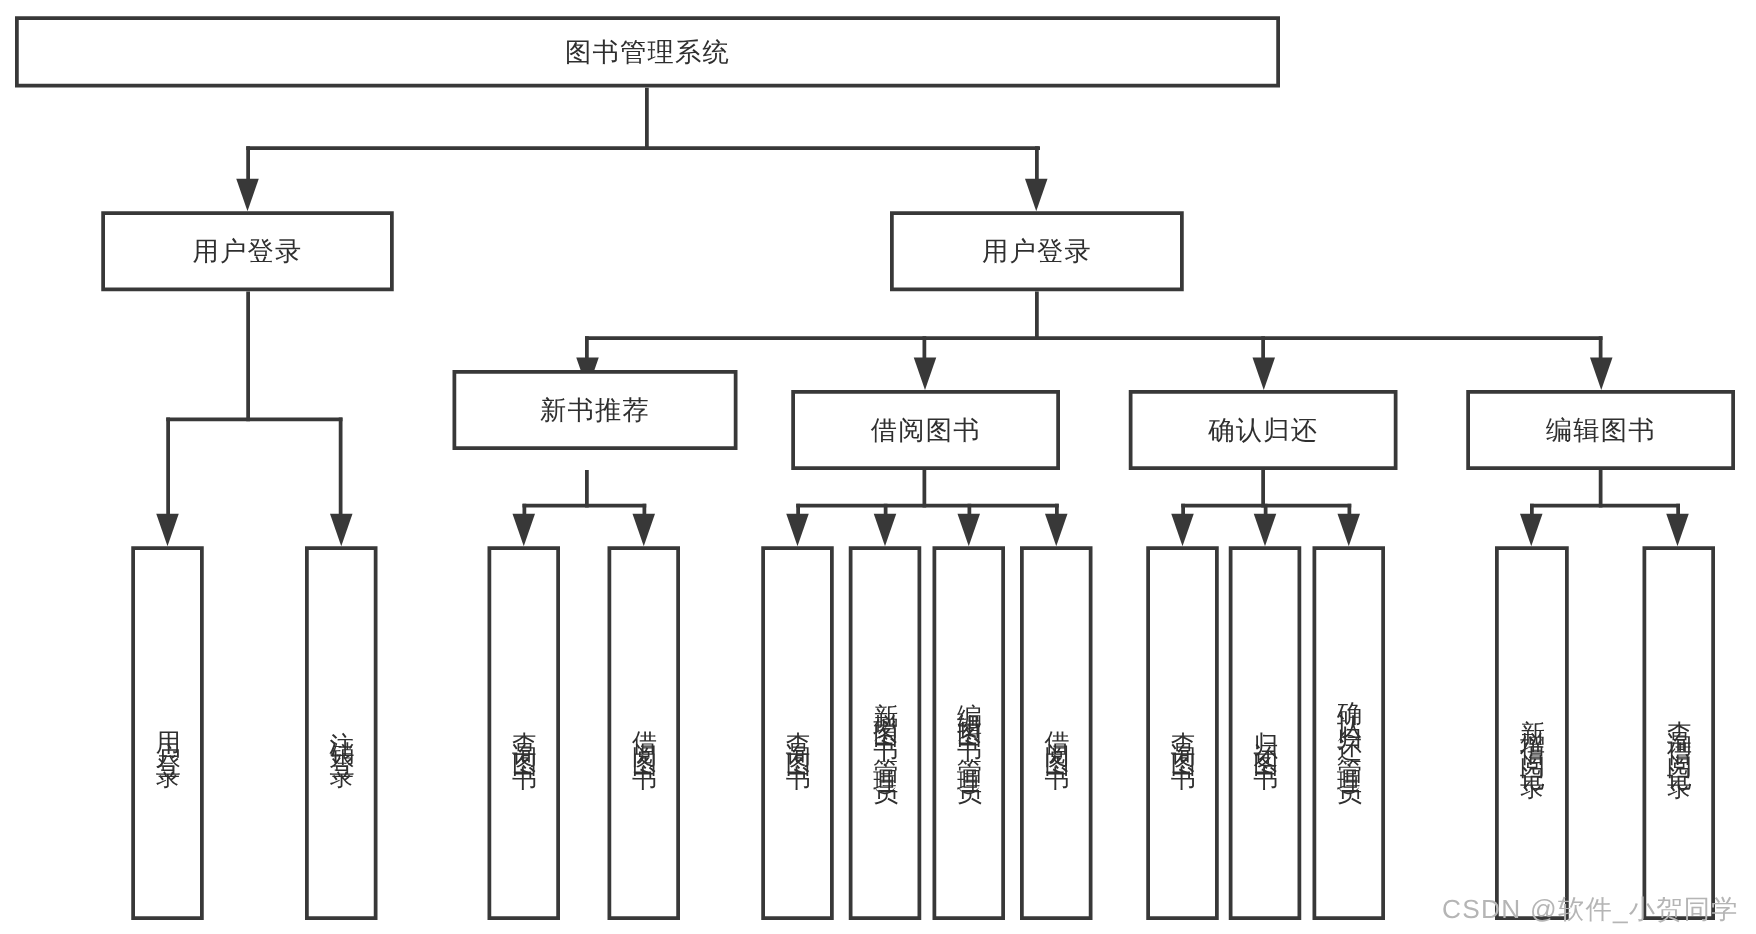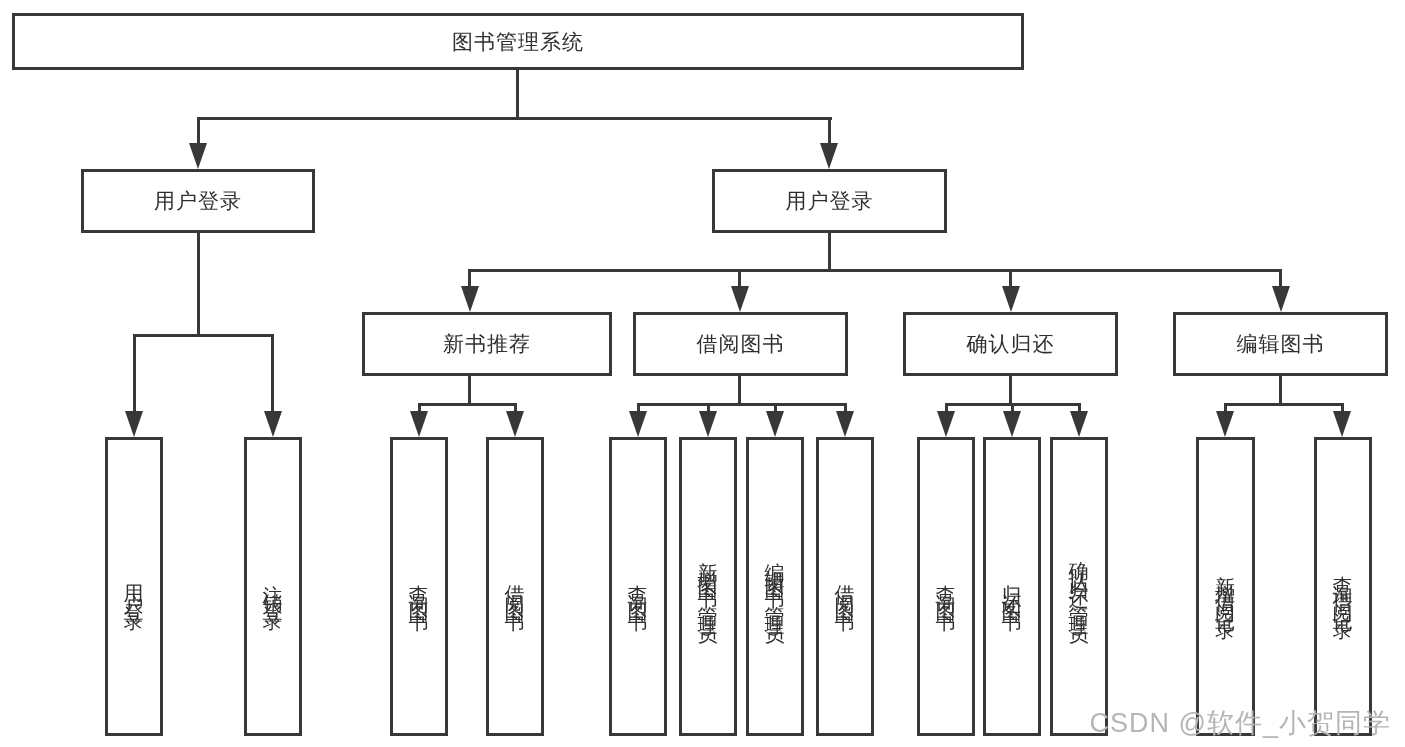--- a/index.html
+++ b/index.html
@@ -48,21 +48,21 @@
   .ahead{
     position:absolute;width:0;height:0;
     border-left:9px solid transparent;
     border-right:9px solid transparent;
     border-top:26px solid var(--line);
     z-index:1;
   }
   .watermark{
     position:absolute;
     right:14px;bottom:6px;
-    font-size:27px;
+    font-size:21px;
     color:#b5b5b5;
     letter-spacing:1px;
     z-index:5;
     white-space:nowrap;
   }
 </style>
 </head>
 <body>
 
 <div id="stage">
@@ -130,21 +130,21 @@
     <span class="hlabel">图书管理系统</span>
   </div>
 
   <div class="node" style="left:81px;top:169px;width:234px;height:64px">
     <span class="hlabel">用户登录</span>
   </div>
   <div class="node" style="left:712px;top:169px;width:235px;height:64px">
     <span class="hlabel">用户登录</span>
   </div>
 
-  <div class="node" style="left:362px;top:312px;width:250px;height:64px">
+  <div class="node" style="left:362px;top:296px;width:228px;height:64px">
     <span class="hlabel">新书推荐</span>
   </div>
   <div class="node" style="left:633px;top:312px;width:215px;height:64px">
     <span class="hlabel">借阅图书</span>
   </div>
   <div class="node" style="left:903px;top:312px;width:215px;height:64px">
     <span class="hlabel">确认归还</span>
   </div>
   <div class="node" style="left:1173px;top:312px;width:215px;height:64px">
     <span class="hlabel">编辑图书</span>

